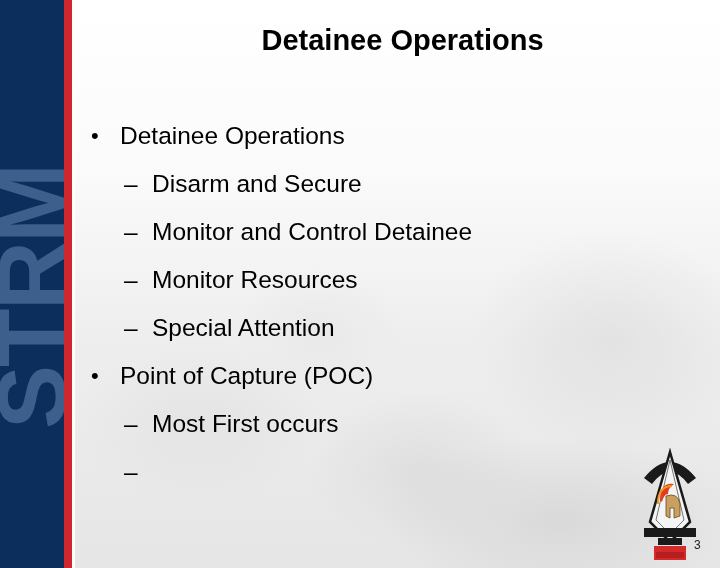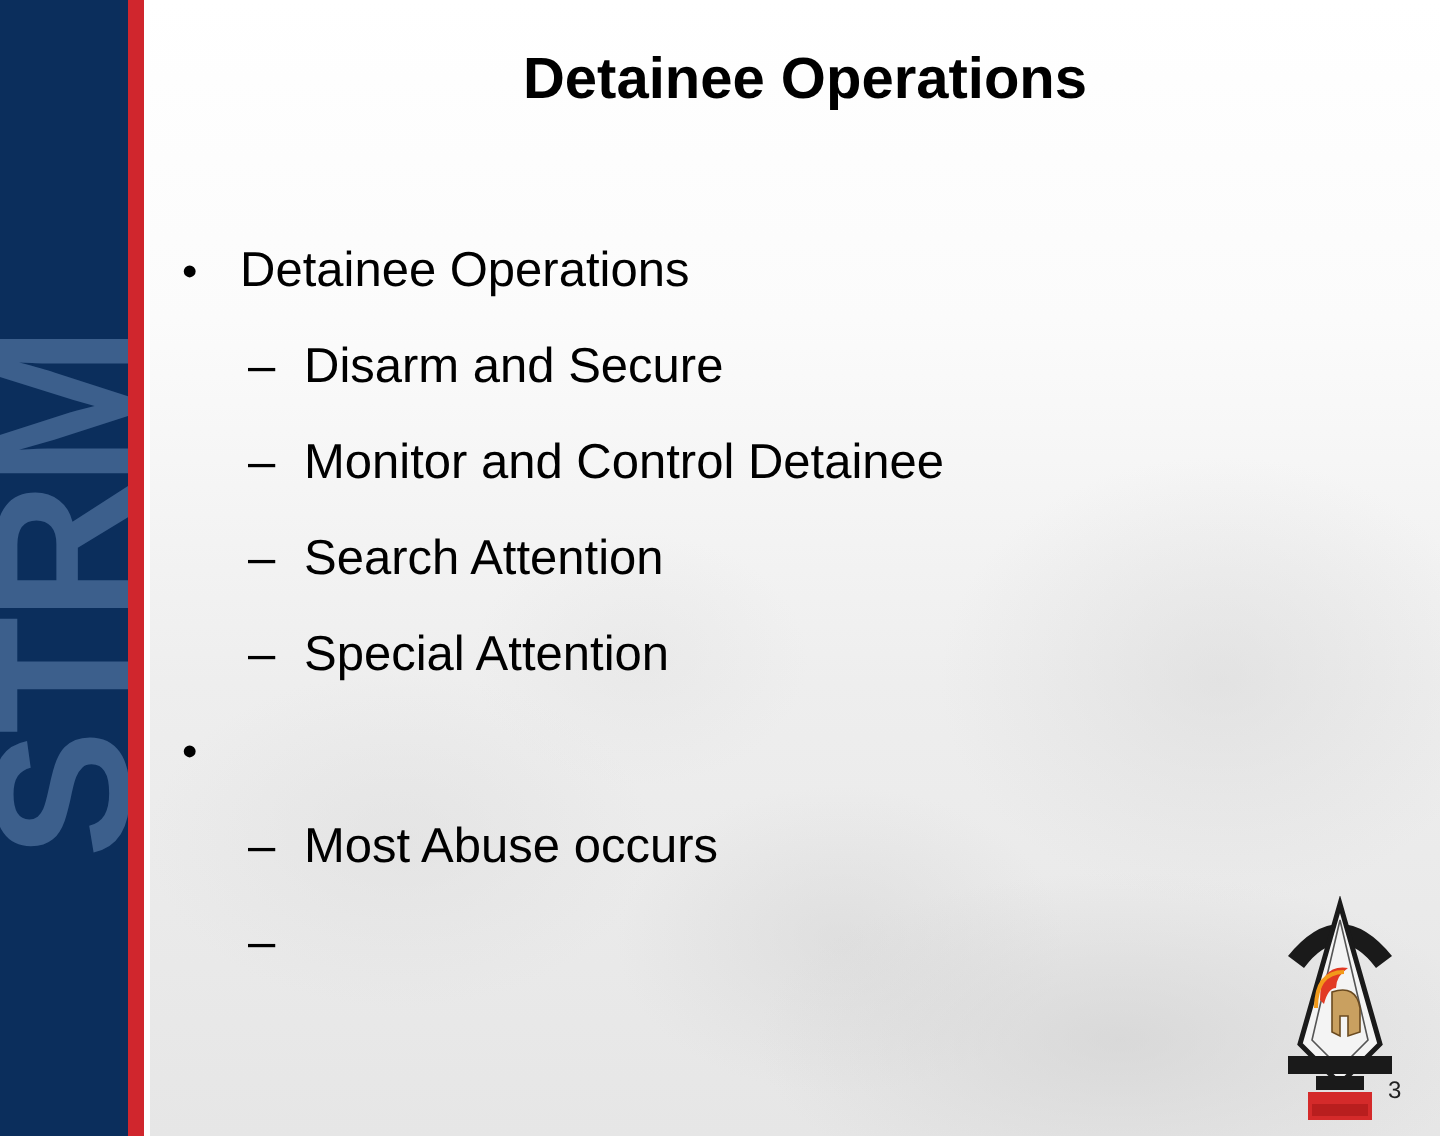--- a/index.html
+++ b/index.html
@@ -138,32 +138,33 @@
     <div class="item lvl2" style="top:169px">
       <span class="marker">–</span>
       <span>Disarm and Secure</span>
     </div>
     <div class="item lvl2" style="top:217px">
       <span class="marker">–</span>
       <span>Monitor and Control Detainee</span>
     </div>
     <div class="item lvl2" style="top:265px">
       <span class="marker">–</span>
-      <span>Search Attention</span>
+      <span>Monitor Resources</span>
     </div>
     <div class="item lvl2" style="top:313px">
       <span class="marker">–</span>
       <span>Special Attention</span>
     </div>
     <div class="item lvl1" style="top:361px">
       <span class="marker">•</span>
+      <span>Point of Capture (POC)</span>
     </div>
     <div class="item lvl2" style="top:409px">
       <span class="marker">–</span>
-      <span>Most Abuse occurs</span>
+      <span>Most First occurs</span>
     </div>
     <div class="item lvl2" style="top:457px">
       <span class="marker">–</span>
     </div>
   </div>
 
   <div class="logo">
     <svg width="64" height="116" viewBox="0 0 64 116" xmlns="http://www.w3.org/2000/svg">
 
       <path d="M6 30 Q32 -2 58 30 L50 36 Q32 12 14 36 Z" fill="#1a1a1a"></path>

